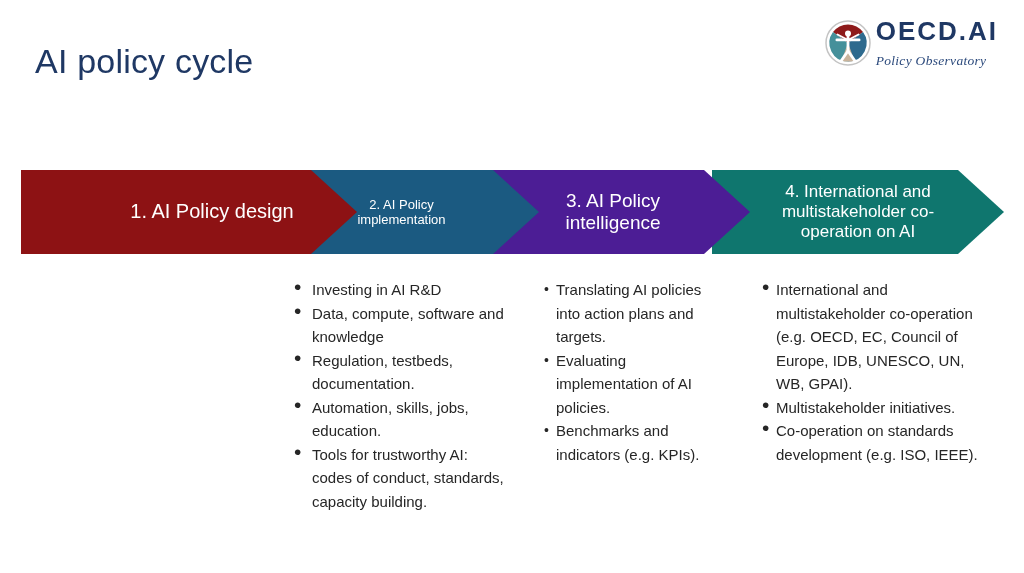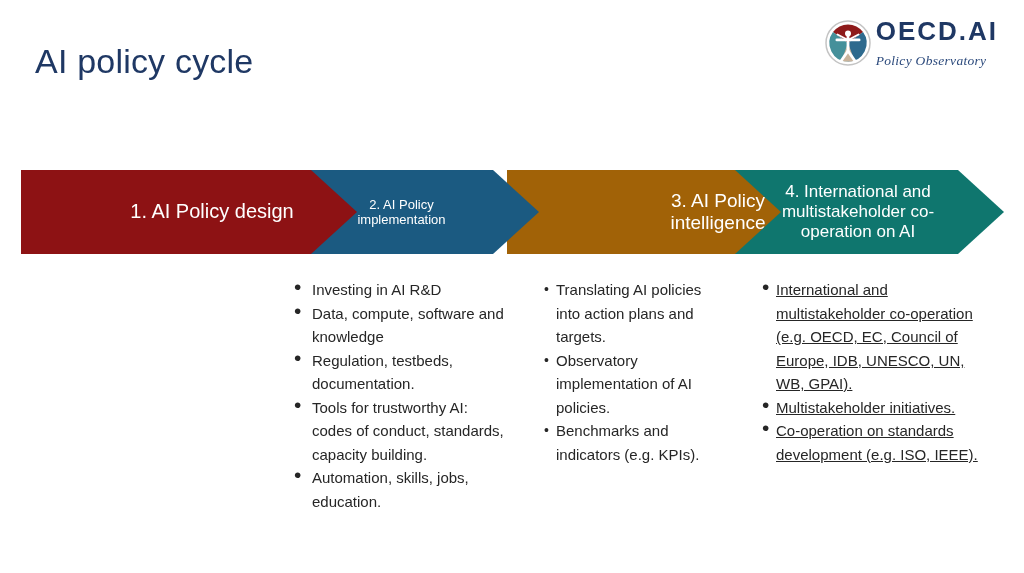--- a/index.html
+++ b/index.html
@@ -77,41 +77,41 @@
     </div>
   </div>
 
   <div id="band">
       <div class="arrow" style="left: 21px; width: 290px; z-index: 4; background: rgb(141, 18, 20); padding-left: 46px;">
         <div class="arrow-label" style="font-size: 20px; max-width: 250px;">1. AI Policy design</div>
       </div>
       <div class="arrow" style="left: 264px; width: 275px; z-index: 3; background: rgb(27, 90, 129);">
         <div class="arrow-label" style="font-size: 13px; max-width: 152px;">2. AI Policy implementation</div>
       </div>
-      <div class="arrow" style="left: 507px; width: 274px; z-index: 2; background: #a16207; justify-content: flex-end;">
+      <div class="arrow" style="left: 476px; width: 274px; z-index: 2; background: #4c1d95;">
         <div class="arrow-label" style="font-size: 19px; max-width: 126px;">3. AI Policy intelligence</div>
       </div>
       <div class="arrow" style="left: 712px; width: 292px; z-index: 1; background: #0f766e;">
         <div class="arrow-label" style="font-size: 17px; max-width: 188px;">4. International and multistakeholder co-operation on AI</div>
       </div>
     </div>
 
   <div id="columns">
       <ul class="bullets large" style="left: 294px; width: 215px; --pad: 18px;">
         <li>Investing in AI R&amp;D</li>
         <li>Data, compute, software and knowledge</li>
         <li>Regulation, testbeds, documentation.</li>
+        <li>Automation, skills, jobs, education.</li>
         <li>Tools for trustworthy AI: codes of conduct, standards, capacity building.</li>
-        <li>Automation, skills, jobs, education.</li>
       </ul>
       <ul class="bullets small" style="left: 542px; width: 186px; --pad: 14px;">
         <li>Translating AI policies into action plans and targets.</li>
-        <li>Observatory implementation of AI policies.</li>
+        <li>Evaluating implementation of AI policies.</li>
         <li>Benchmarks and indicators (e.g. KPIs).</li>
       </ul>
-      <ul class="bullets large" style="left: 762px; width: 216px; text-decoration: underline; --pad: 14px;">
+      <ul class="bullets large" style="left: 762px; width: 216px; --pad: 14px;">
         <li>International and multistakeholder co-operation (e.g. OECD, EC, Council of Europe, IDB, UNESCO, UN, WB, GPAI).</li>
         <li>Multistakeholder initiatives.</li>
         <li>Co-operation on standards development (e.g. ISO, IEEE).</li>
       </ul>
     </div>
 
 </div>
 
 </body></html>

